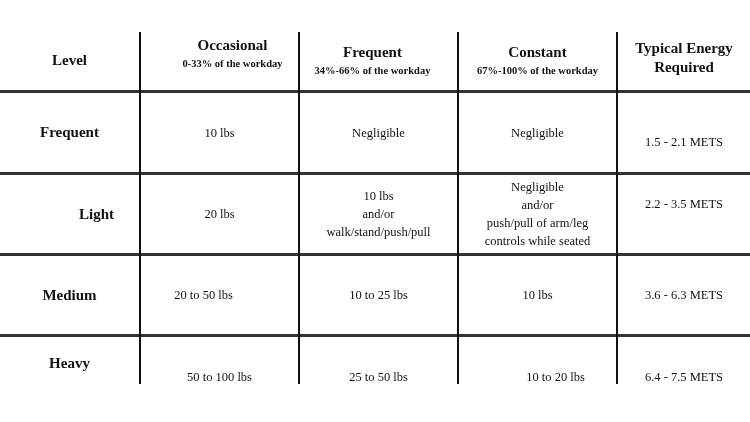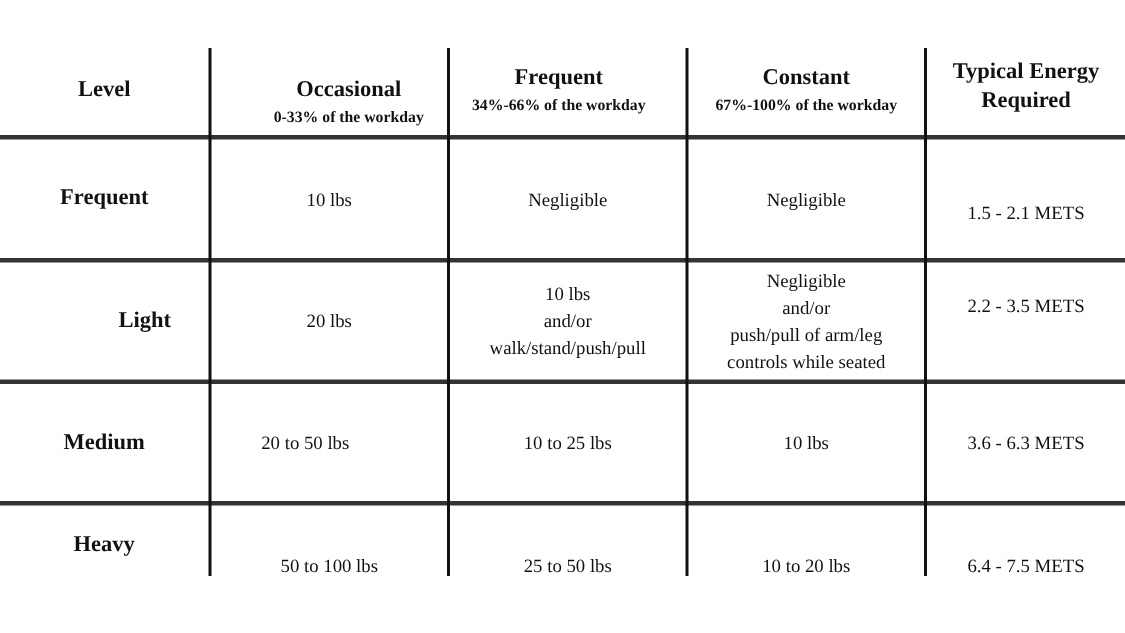--- a/index.html
+++ b/index.html
@@ -24,21 +24,21 @@
   <div class="hl" style="top:334px;"></div>
 
   <div class="vl" style="left:139px; top:32px; height:352px;"></div>
   <div class="vl" style="left:298px; top:32px; height:352px;"></div>
   <div class="vl" style="left:457px; top:32px; height:352px;"></div>
   <div class="vl" style="left:616px; top:32px; height:352px;"></div>
 
   <div class="cell" style="left:0; top:30px; width:139px; height:60px;">
     <span class="hdr-title">Level</span>
   </div>
-  <div class="cell" style="left:141px; top:38px; width:183px; height:60px;">
+  <div class="cell" style="left:141px; top:23px; width:183px; height:60px;">
     <span class="hdr-title">Occasional</span>
     <span class="hdr-sub">0-33% of the workday</span>
   </div>
   <div class="cell" style="left:300px; top:30px; width:145px; height:60px;">
     <span class="hdr-title">Frequent</span>
     <span class="hdr-sub">34%-66% of the workday</span>
   </div>
   <div class="cell" style="left:459px; top:30px; width:157px; height:60px;">
     <span class="hdr-title">Constant</span>
     <span class="hdr-sub">67%-100% of the workday</span>
@@ -88,18 +88,18 @@
     </div>
     <div class="cell val" style="left:618px; top:256px; width:132px; height:78px;">3.6 - 6.3 METS</div>
   </div>
 
   <div>
     <div class="cell rowlabel" style="left:0; top:323px; width:139px; height:80px;">Heavy</div>
     <div class="cell val" style="left:141px; top:337px; width:157px; height:80px;">50 to 100 lbs</div>
     <div class="cell val" style="left:300px; top:337px; width:157px; height:80px;">
       <span>25 to 50 lbs</span>
     </div>
-    <div class="cell val" style="left:459px; top:337px; width:157px; height:80px;text-align:right;">
+    <div class="cell val" style="left:477px; top:337px; width:157px; height:80px;text-align:right;">
       <span>10 to 20 lbs</span>
     </div>
     <div class="cell val" style="left:618px; top:337px; width:132px; height:80px;">6.4 - 7.5 METS</div>
   </div>
 </div>
 
 </body></html>

